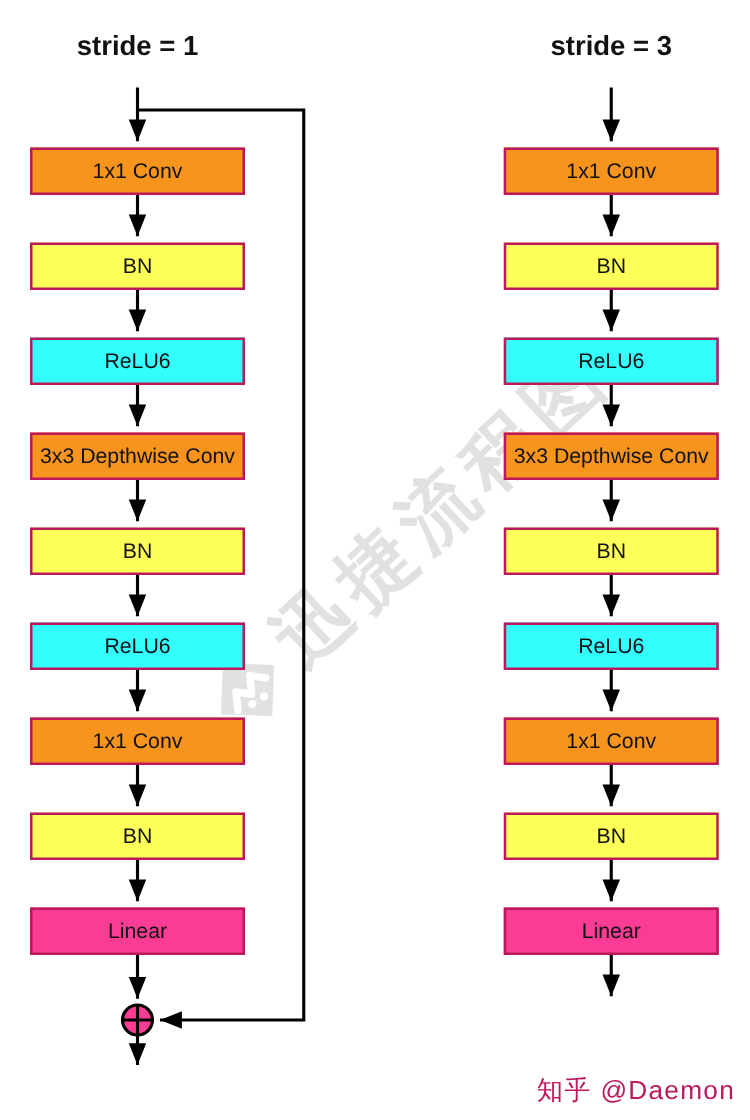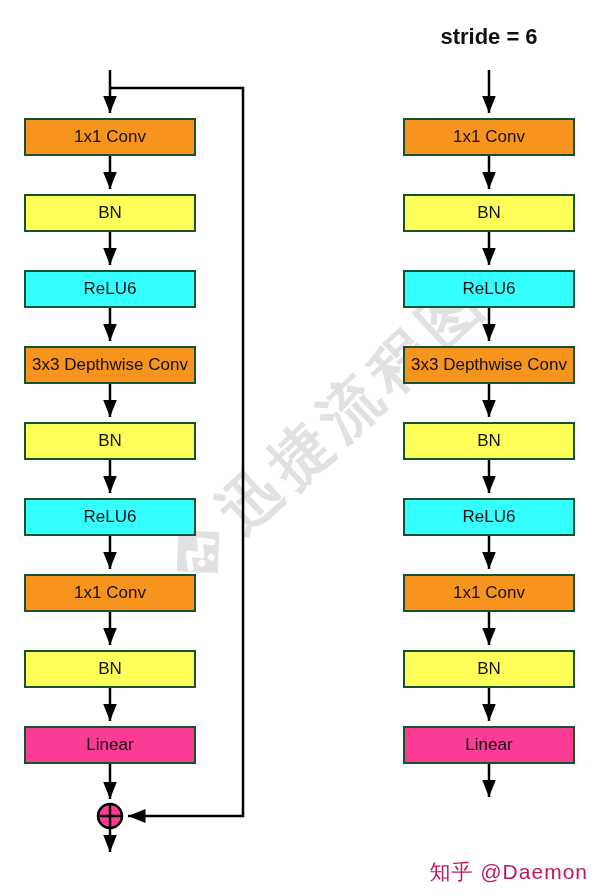--- a/index.html
+++ b/index.html
@@ -6,21 +6,21 @@
   .canvas{
     position:relative;width:600px;height:896px;background:#ffffff;overflow:hidden;
     font-family:"Liberation Sans","DejaVu Sans",sans-serif;
   }
   .col-title{
     position:absolute;width:200px;text-align:center;
     font-size:22px;font-weight:bold;color:#111;z-index:3;
   }
   .node{
     position:absolute;width:172px;height:38px;box-sizing:border-box;
-    border:2px solid #14532d;display:flex;align-items:center;justify-content:center;
+    border:2px solid #be185d;display:flex;align-items:center;justify-content:center;
     font-size:17px;color:#111;z-index:3;
   }
   .flow-svg{position:absolute;left:0;top:0;z-index:2;pointer-events:none;}
   .watermark{
     position:absolute;left:175px;top:532px;z-index:1;
     display:flex;align-items:center;gap:12px;
     transform:rotate(-43deg);transform-origin:0 50%;
     color:#c9c9c9;opacity:0.55;white-space:nowrap;
   }
   .watermark .wm-text{
@@ -81,21 +81,22 @@
       <path d="M489,308 L489,341" marker-end="url(#arr)"></path>
       <path d="M489,384 L489,417" marker-end="url(#arr)"></path>
       <path d="M489,460 L489,493" marker-end="url(#arr)"></path>
       <path d="M489,536 L489,569" marker-end="url(#arr)"></path>
       <path d="M489,612 L489,645" marker-end="url(#arr)"></path>
       <path d="M489,688 L489,721" marker-end="url(#arr)"></path>
       <path d="M489,764 L489,797" marker-end="url(#arr)"></path>
     </g>
   </svg>
 
-  <div class="col-title" style="left:389px;top:24px;">stride = 6</div>
+  <div class="col-title" style="left:10px;top:24px;">stride = 1</div>
+  <div class="col-title" style="left:389px;top:24px;">stride = 3</div>
 
   <div class="node" style="left: 24px; top: 118px; background: rgb(247, 148, 30);">
       <span>1x1 Conv</span>
     </div>
   <div class="node" style="left: 24px; top: 194px; background: rgb(255, 255, 90);">
       <span>BN</span>
     </div>
   <div class="node" style="left: 24px; top: 270px; background: rgb(51, 255, 255);">
       <span>ReLU6</span>
     </div>

